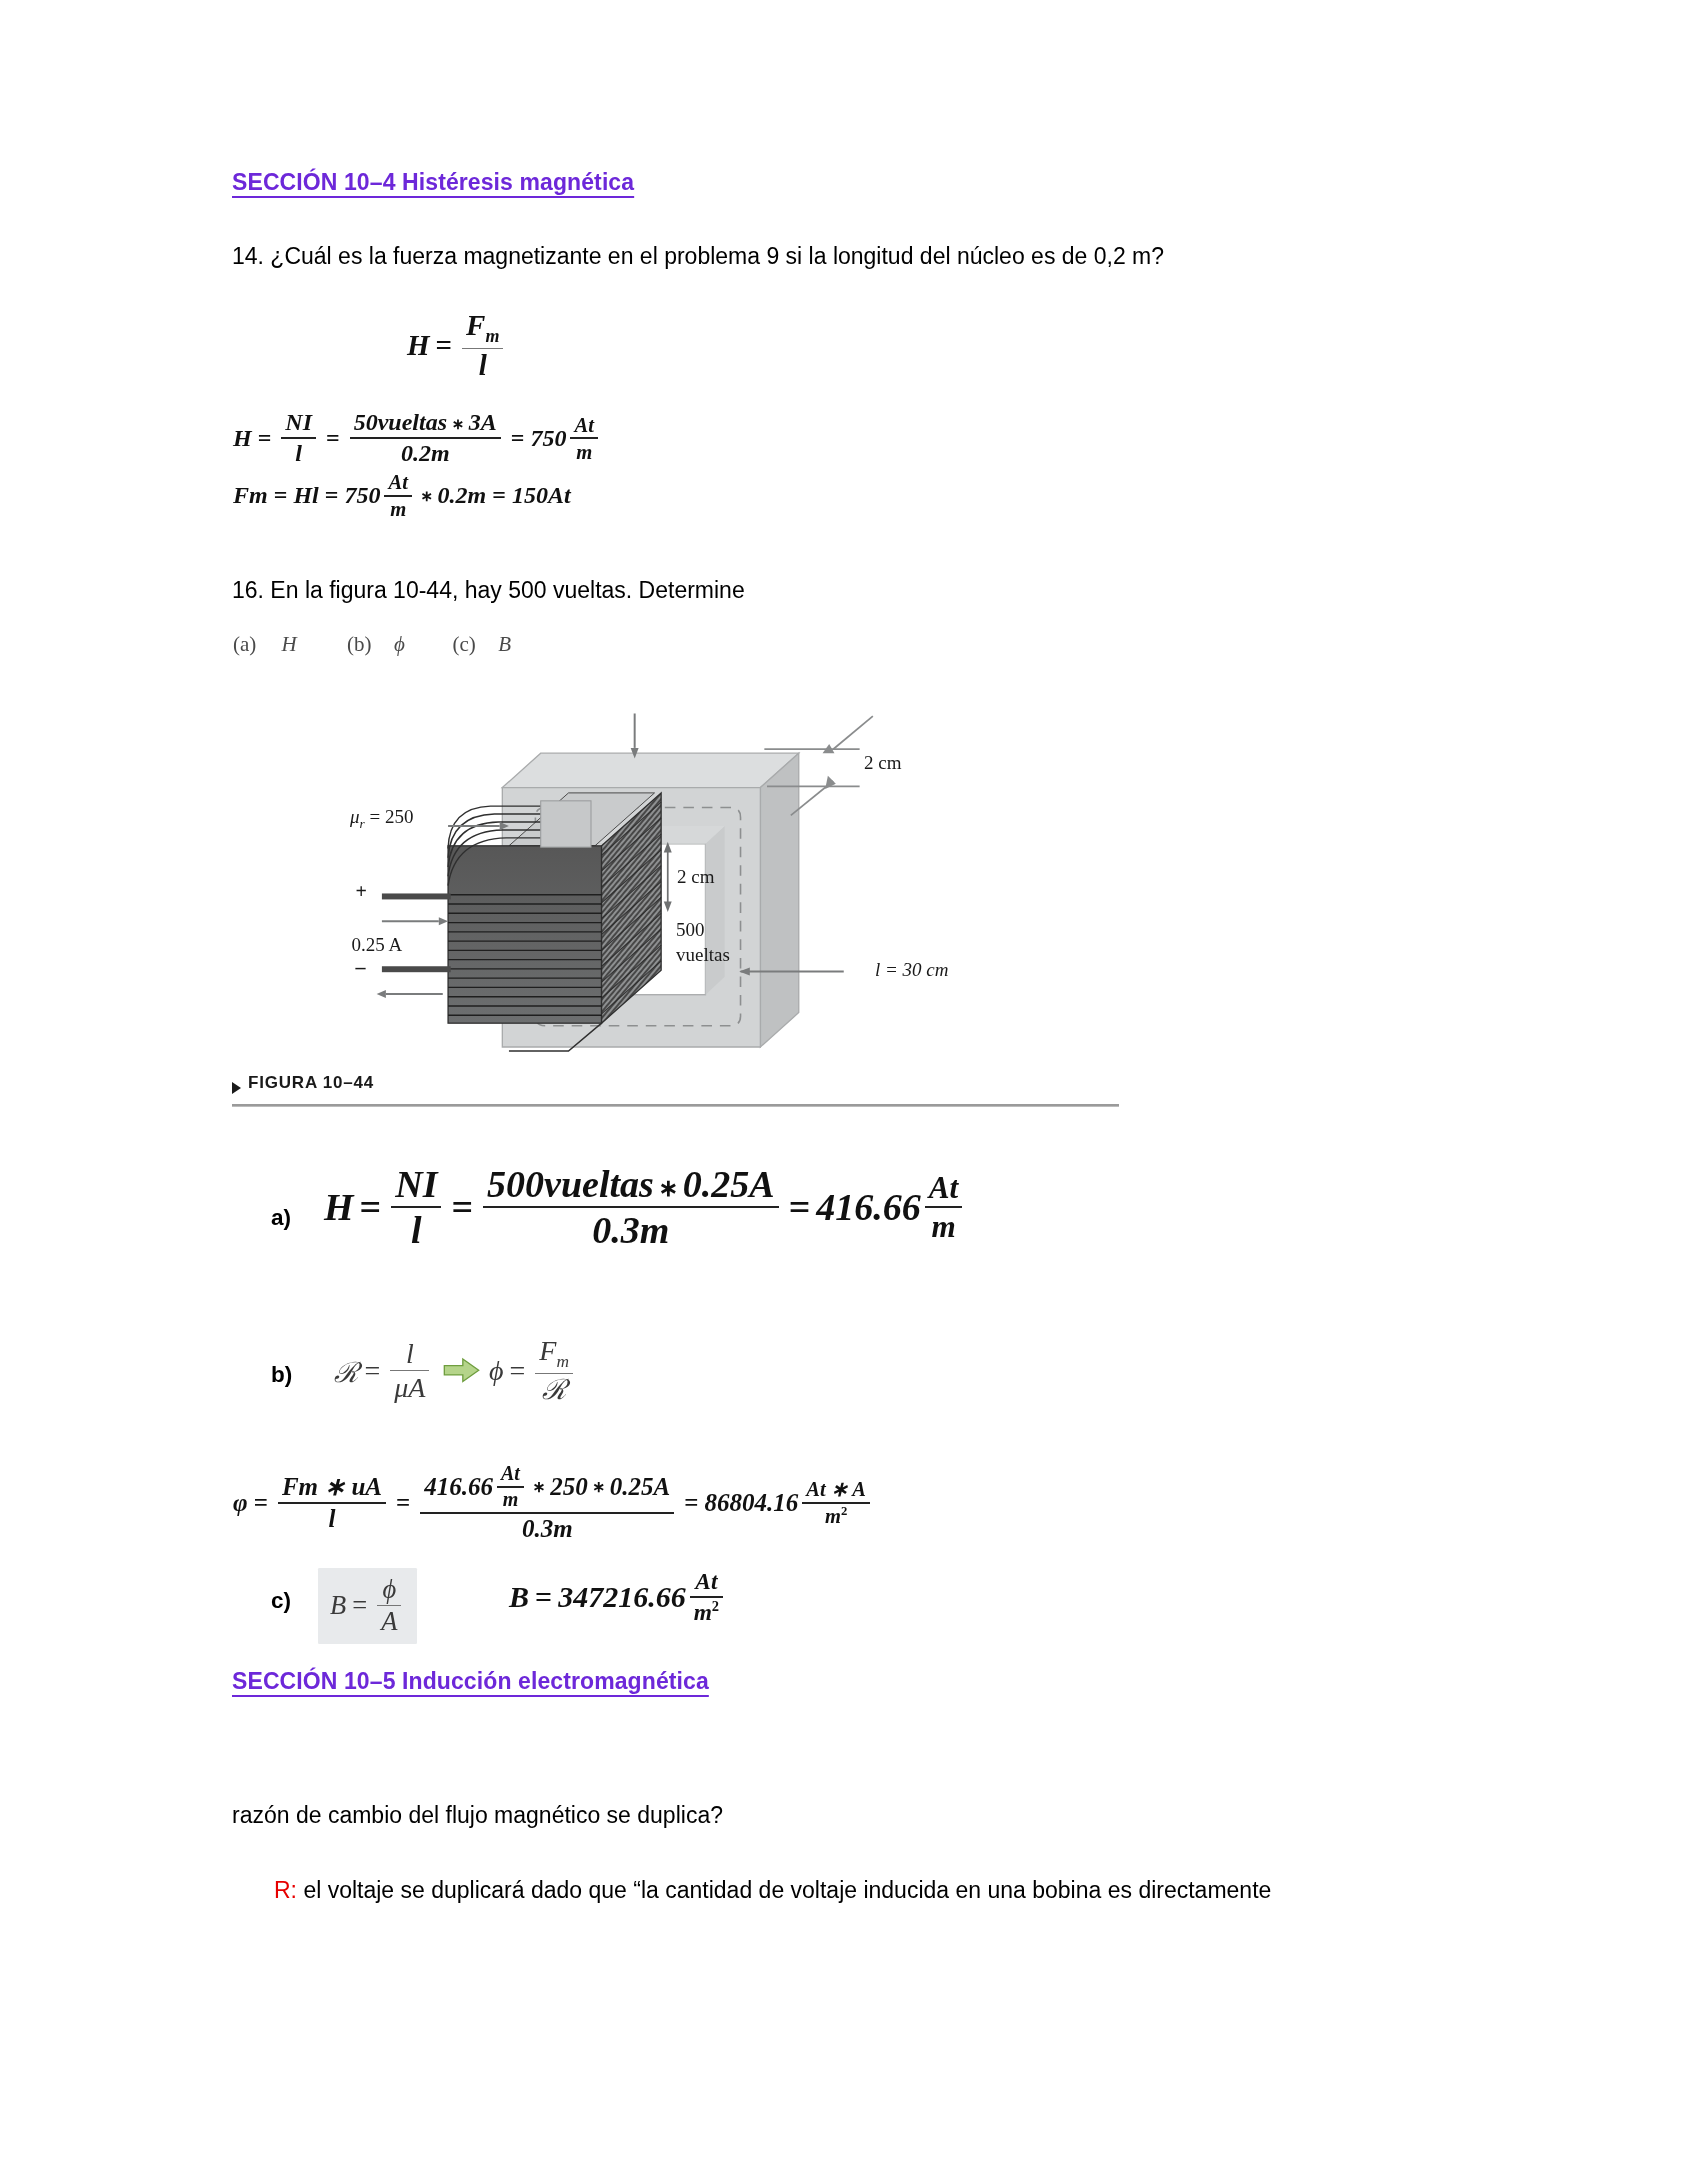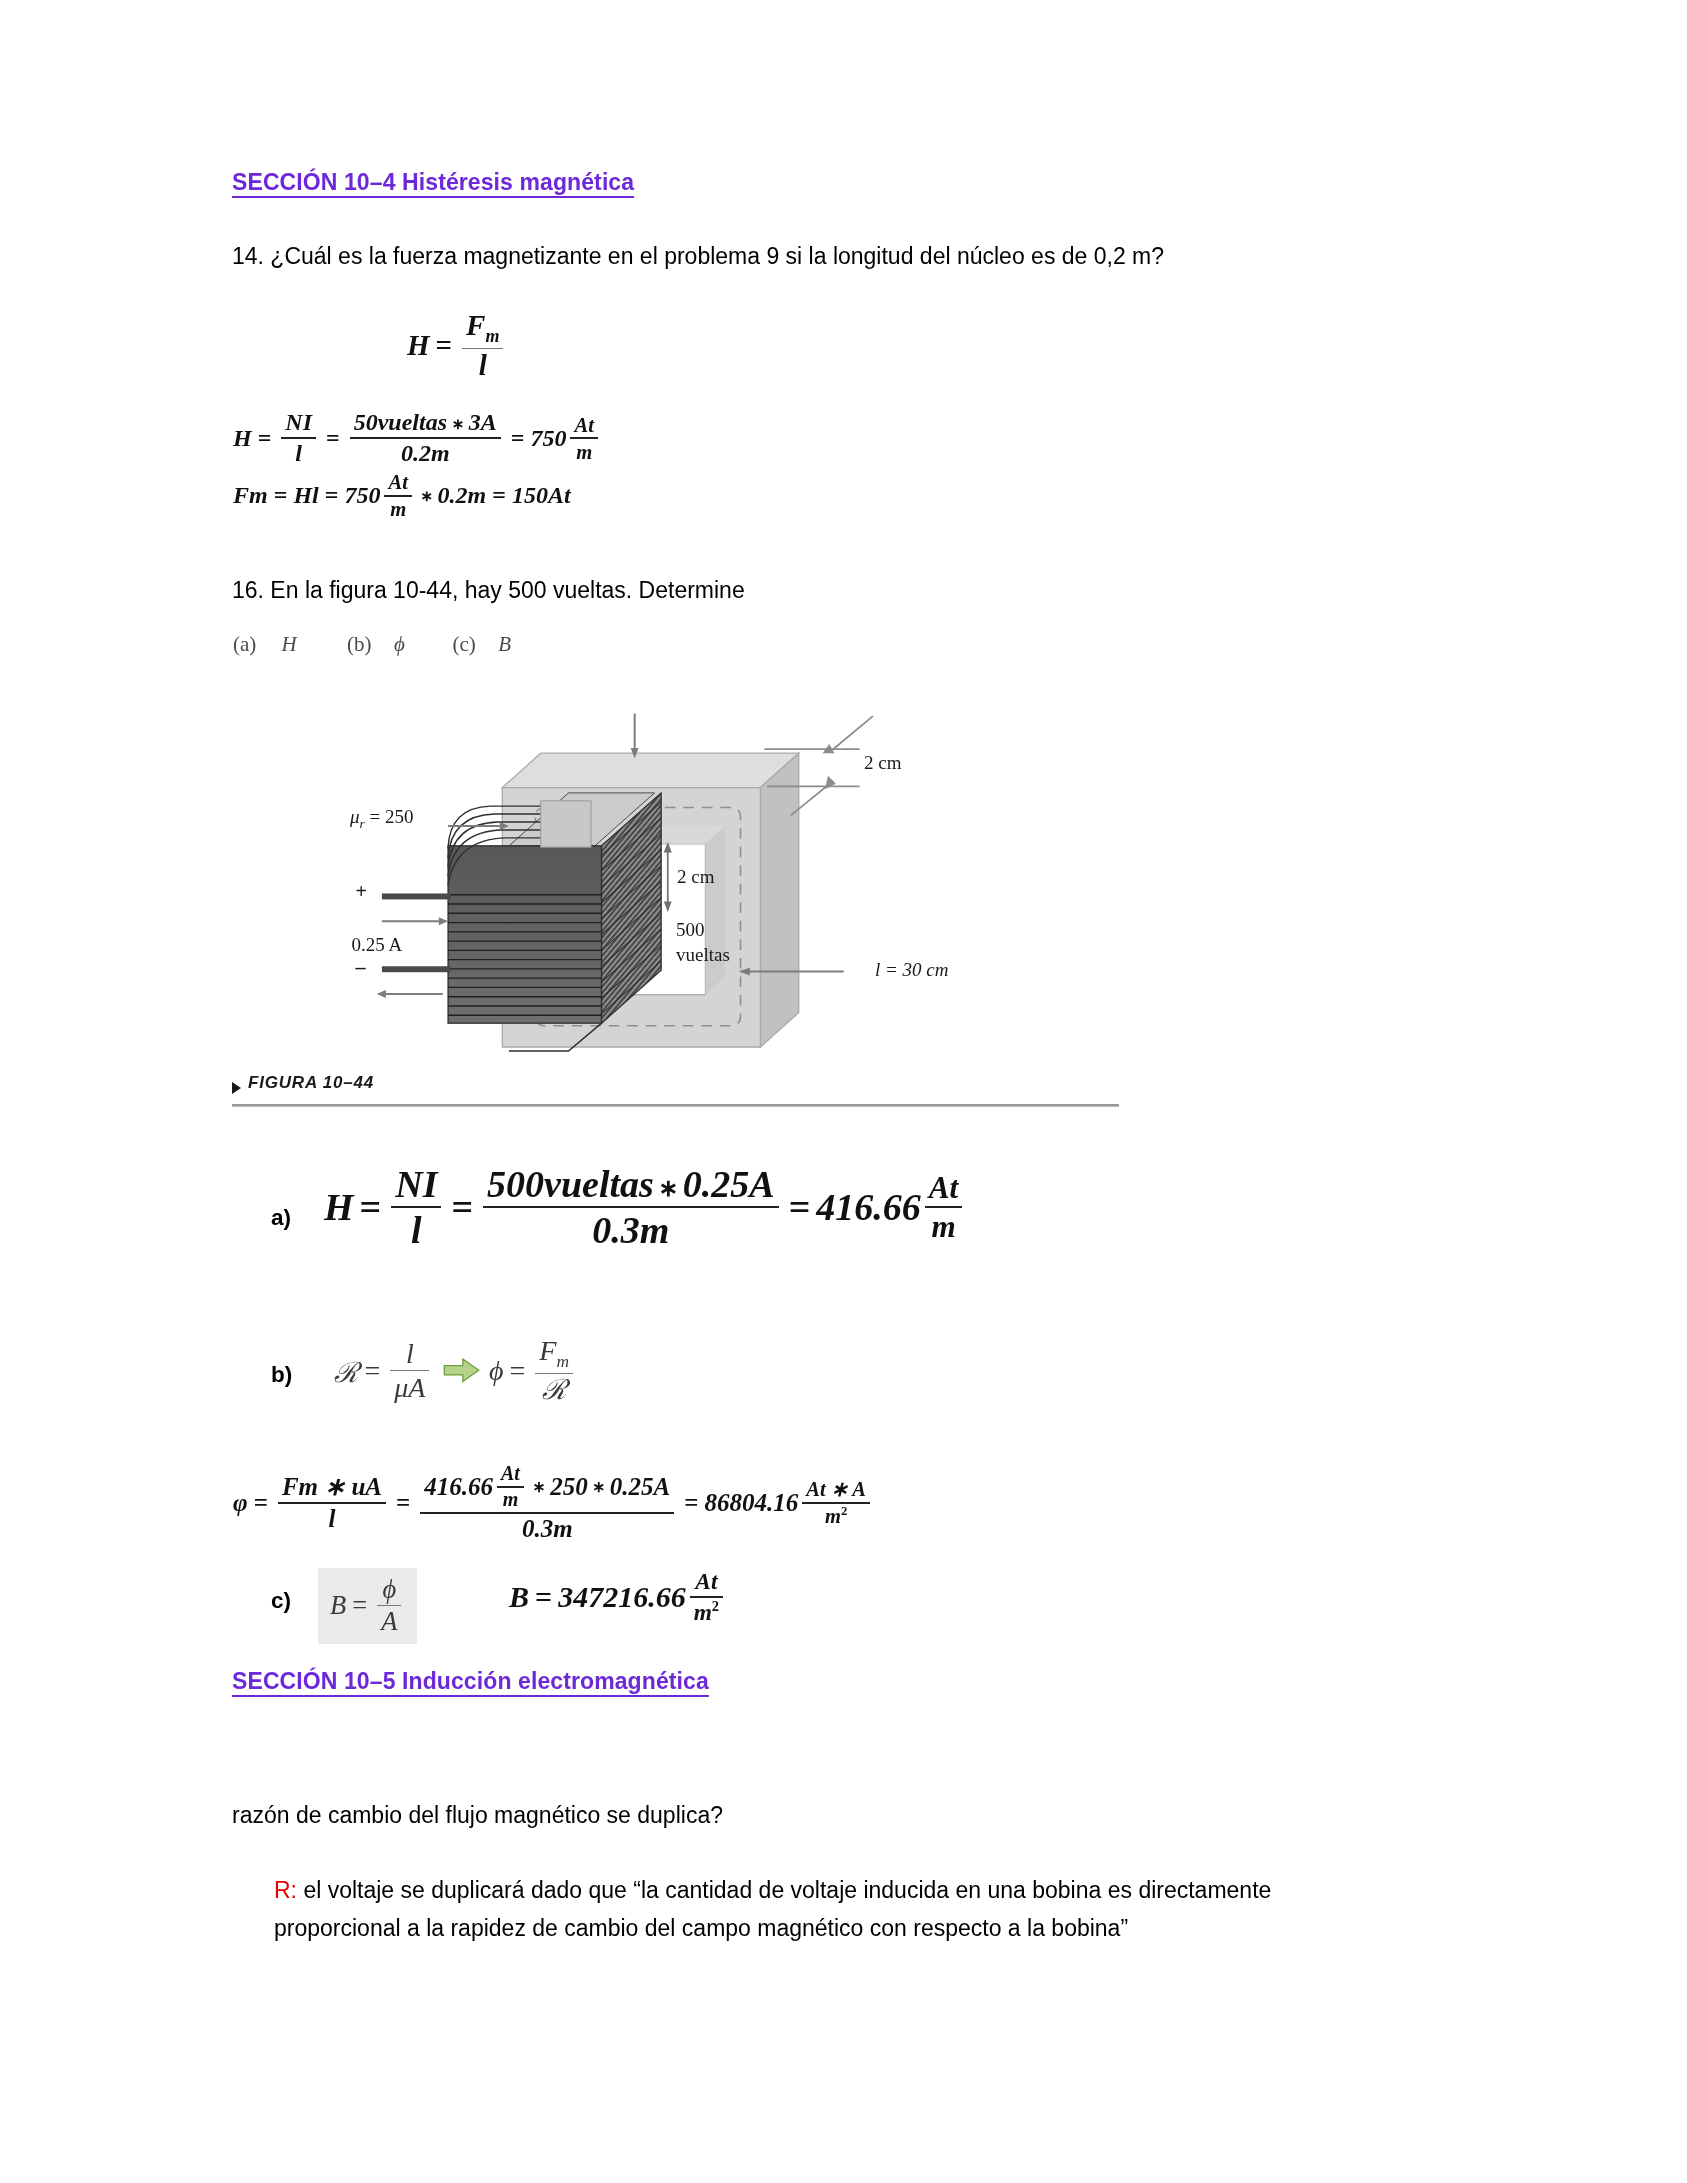--- a/index.html
+++ b/index.html
@@ -125,21 +125,20 @@
     position: absolute;
   }
   .fig-caption {
     position: absolute;
     font-family: "Liberation Sans", sans-serif;
     font-weight: bold;
     font-size: 17px;
     letter-spacing: 0.8px;
     color: #1a1a1a;
     white-space: nowrap;
-    font-style: italic;
   }
   .fig-rule {
     position: absolute;
     height: 3.3px;
     background: linear-gradient(to bottom,#9a9a9a 0%, #9a9a9a 55%, #cfcfcf 100%);
   }
   .fig-tri {
     position: absolute;
     width: 0; height: 0;
     border-left: 9.3px solid #1a1a1a;
@@ -473,16 +472,15 @@
     </span>
   </div>
 
   <div class="section-head" style="left:232px; top:1668px;">SECCIÓN 10–5 Inducción electromagnética</div>
 
   <div class="question" style="left:232px; top:1797px; width:1244px;">razón de cambio del flujo magnético se duplica?</div>
 
   <div class="answer" style="left:232px; top:1871px; width:1244px;">
     <span class="rtag">R:</span><span> el voltaje se duplicará dado que “la cantidad de voltaje inducida en una bobina es directamente</span>
   </div>
-  <div class="answer" style="left:232px; top:1909px; width:1244px;">proporcional a la rapidez de cambio del campo magnético con respecto a la bobina”</div>
 
 </div>
 
 
 </body></html>

